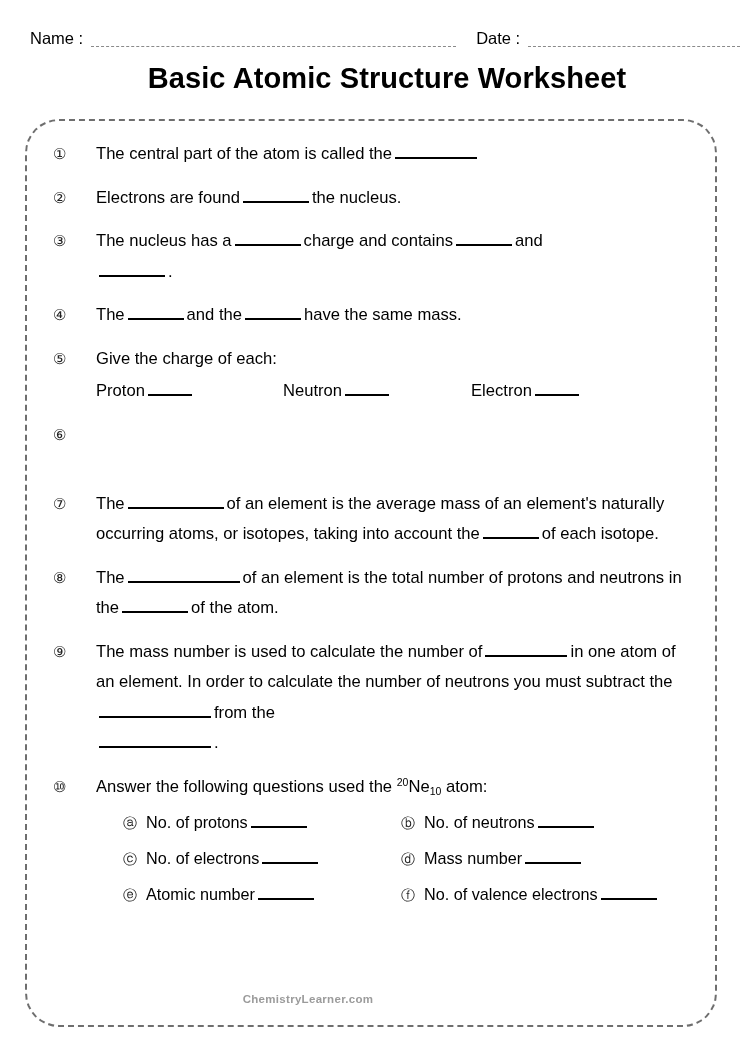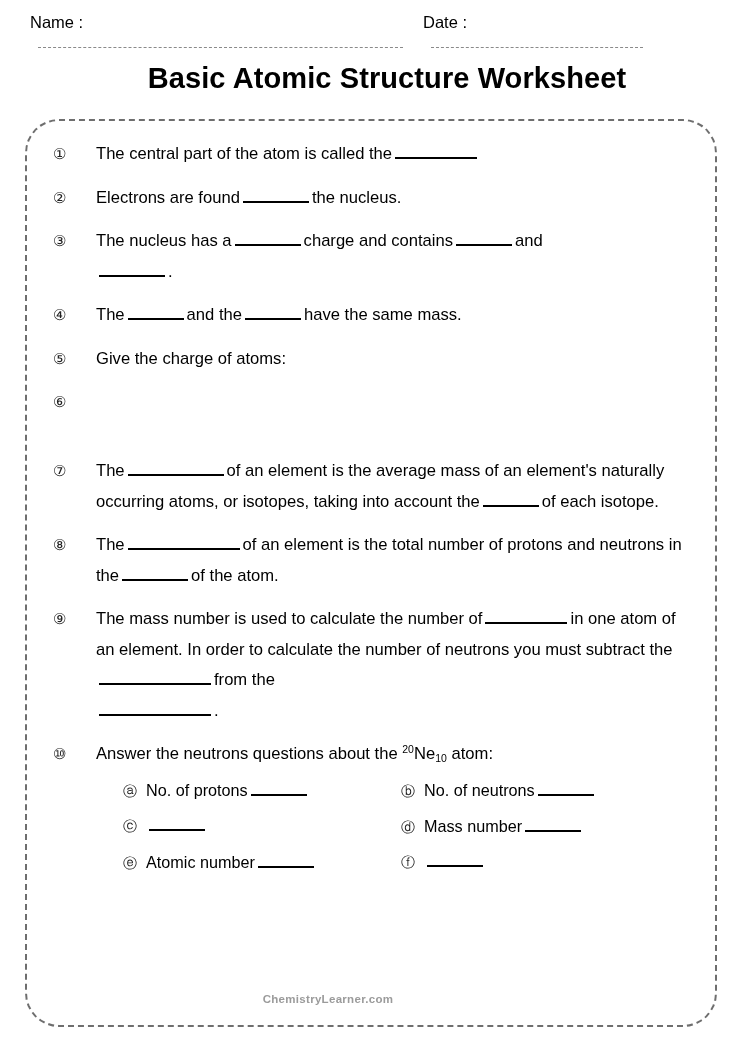--- a/index.html
+++ b/index.html
@@ -21,22 +21,21 @@
     position: absolute;
     left: 30px;
     top: 22px;
     width: 685px;
     height: 26px;
     display: flex;
     align-items: flex-end;
   }
   .field {
     display: flex;
-    align-items: flex-start;
-    flex-direction: column;
+    align-items: center;
   }
   .field-label {
     font-size: 16.5px;
     line-height: 18px;
     white-space: pre;
     padding-bottom: 1px;
   }
   .field-rule {
     border-bottom: 1px dashed #8a8a8a;
     height: 15px;
@@ -175,21 +174,20 @@
   .watermark {
     position: absolute;
     left: 0;
     top: 993px;
     width: 616px;
     text-align: center;
     font-size: 11.5px;
     font-weight: bold;
     letter-spacing: 0.3px;
     color: #9b9b9b;
-    margin-left: 20px;
   }
 </style>
 </head>
 <body>
 
 <div class="header-row">
   <div class="field field-name">
     <span class="field-label">Name :</span>
     <span class="field-rule"></span>
   </div>
@@ -221,21 +219,26 @@
   </div>
 
   <div class="q">
     <div class="q-num">④</div>
     <div class="q-body"><span>The</span><span class="blank b-sm"></span><span>and the</span><span class="blank b-sm"></span><span>have the same mass.</span></div>
   </div>
 
   <div class="q">
     <div class="q-num">⑤</div>
     <div class="q-body">
-      <div>Give the charge of atoms:</div>
+      <div>Give the charge of each:</div>
+      <div class="charge-row">
+        <div class="charge-item c1"><span>Proton</span><span class="blank b-xs"></span></div>
+        <div class="charge-item c2"><span>Neutron</span><span class="blank b-xs"></span></div>
+        <div class="charge-item"><span>Electron</span><span class="blank b-xs"></span></div>
+      </div>
     </div>
   </div>
 
   <div class="q">
     <div class="q-num">⑥</div>
     <div class="q-body">
       <div class="answer-space"></div>
     </div>
   </div>
 
@@ -250,54 +253,56 @@
   </div>
 
   <div class="q">
     <div class="q-num">⑨</div>
     <div class="q-body"><span>The mass number is used to calculate the number of</span><span class="blank b-lg"></span><span>in one atom of an element. In order to calculate the number of neutrons you must subtract the</span><span class="blank b-xxl"></span><span>from the</span><br><span class="blank b-xxl"></span><span>.</span></div>
   </div>
 
   <div class="q">
     <div class="q-num">⑩</div>
     <div class="q-body">
-      <div class="iso"><span>Answer the neutrons questions about the</span> <sup>20</sup><span>Ne</span><sub>10</sub> <span>atom:</span></div>
+      <div class="iso"><span>Answer the following questions used the</span> <sup>20</sup><span>Ne</span><sub>10</sub> <span>atom:</span></div>
 
       <div class="sub-grid">
         <div class="sub-row">
           <div class="sub-item left">
               <span class="sub-letter">ⓐ</span>
               <span>No. of protons</span>
               <span class="blank b-sm"></span>
             </div>
           <div class="sub-item right">
               <span class="sub-letter">ⓑ</span>
               <span>No. of neutrons</span>
               <span class="blank b-sm"></span>
             </div>
         </div>
         <div class="sub-row">
           <div class="sub-item left">
               <span class="sub-letter">ⓒ</span>
+              <span>No. of electrons</span>
               <span class="blank b-sm"></span>
             </div>
           <div class="sub-item right">
               <span class="sub-letter">ⓓ</span>
               <span>Mass number</span>
               <span class="blank b-sm"></span>
             </div>
         </div>
         <div class="sub-row">
           <div class="sub-item left">
               <span class="sub-letter">ⓔ</span>
               <span>Atomic number</span>
               <span class="blank b-sm"></span>
             </div>
           <div class="sub-item right">
               <span class="sub-letter">ⓕ</span>
+              <span>No. of valence electrons</span>
               <span class="blank b-sm"></span>
             </div>
         </div>
       </div>
     </div>
   </div>
 
 </div>
 
 <div class="watermark">ChemistryLearner.com</div>

